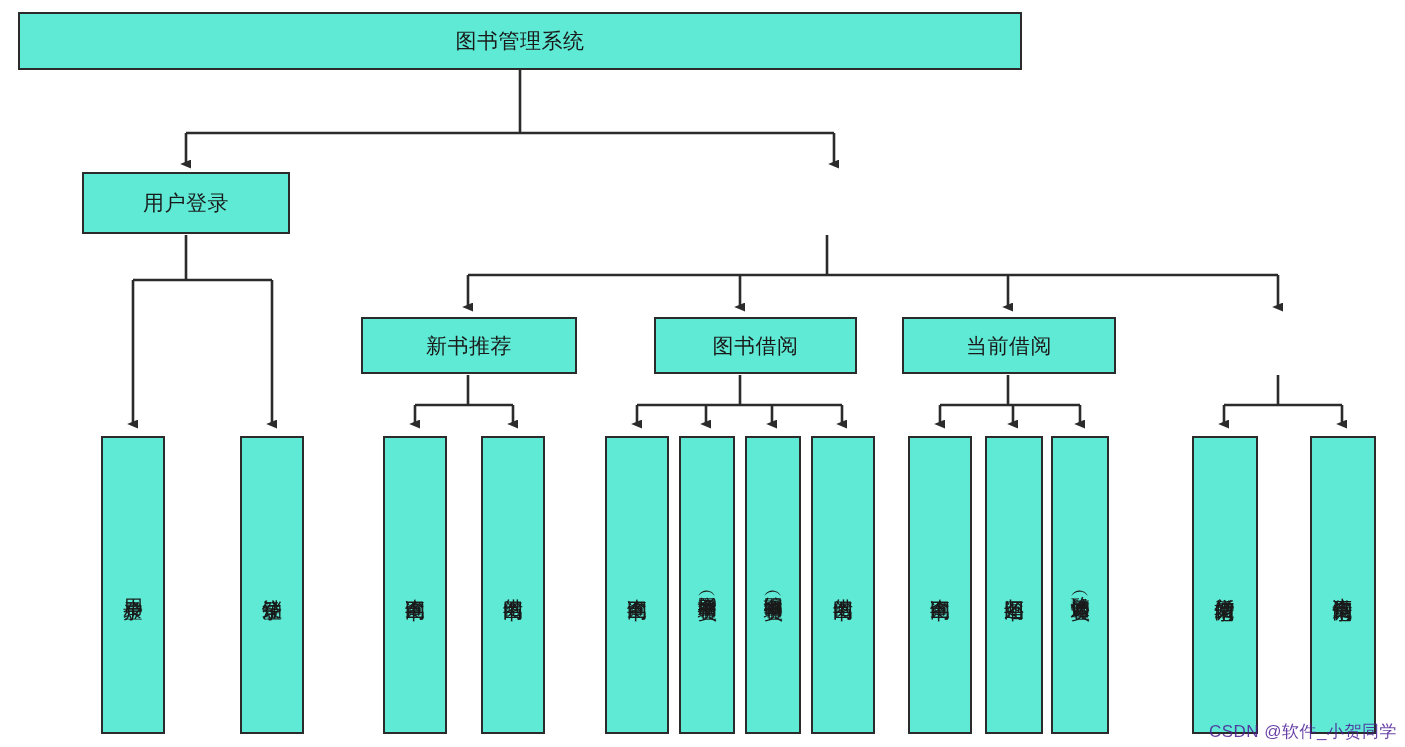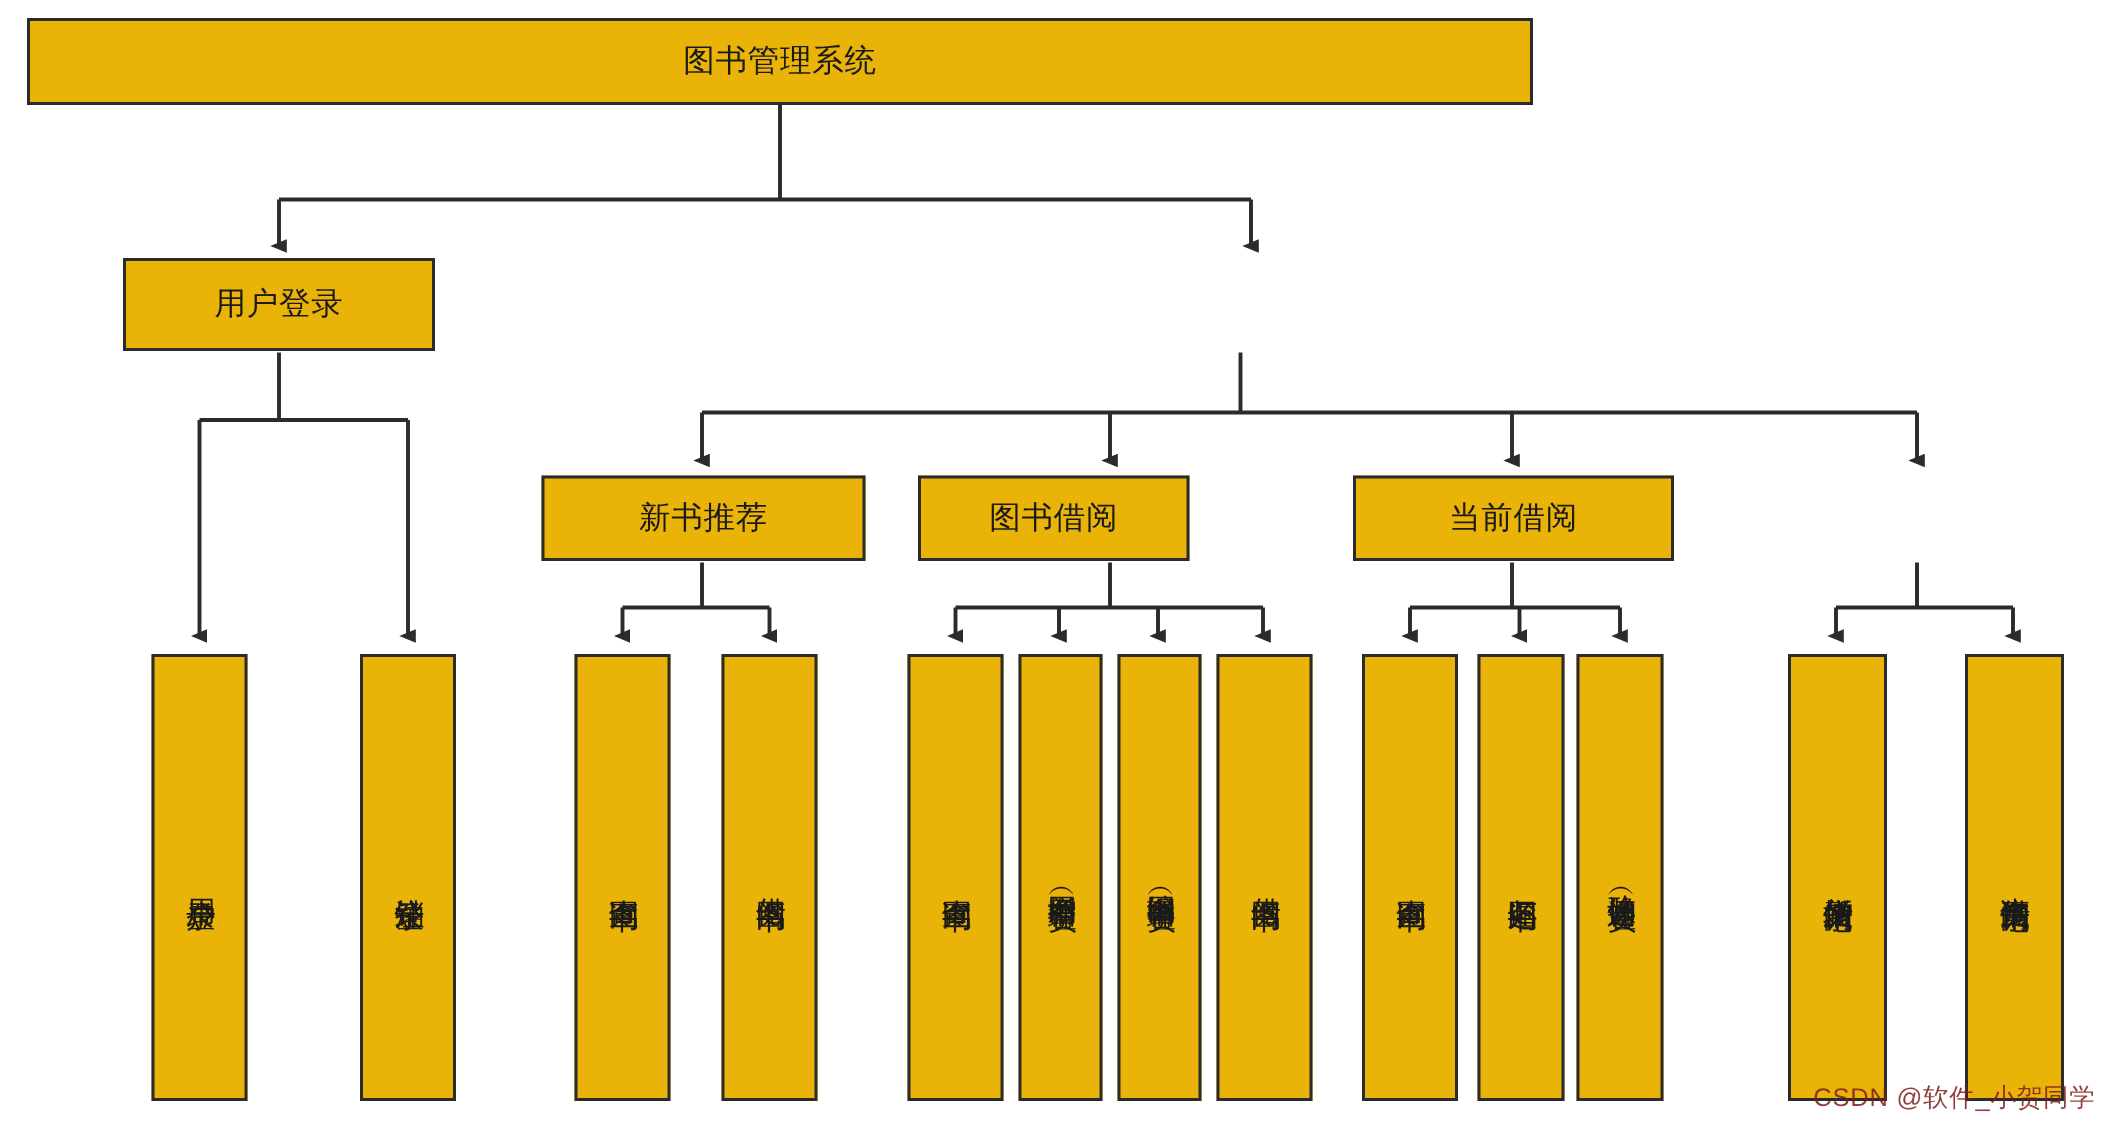--- a/index.html
+++ b/index.html
@@ -23,21 +23,21 @@
     position: absolute;
     top: 0;
     left: 0;
     width: 1405px;
     height: 747px;
   }
   .node-box {
     position: absolute;
     box-sizing: border-box;
     border: 2px solid #2b2b2b;
-    background: #eab308;
+    background: #5eead4;
     display: flex;
     align-items: center;
     justify-content: center;
     color: #1a1a1a;
   }
   .node-box.horizontal {
     font-size: 21px;
     letter-spacing: 0.5px;
     line-height: 1.2;
   }
@@ -62,21 +62,21 @@
     text-align: center;
   }
   .root-box {
     font-size: 22px;
   }
   .watermark {
     position: absolute;
     right: 8px;
     bottom: 4px;
     font-size: 17px;
-    color: #7f1d1d;
+    color: #4c1d95;
     opacity: 0.85;
     letter-spacing: 0.5px;
     white-space: nowrap;
     pointer-events: none;
   }
 </style>
 </head>
 <body>
 
 <div id="diagram-root">
@@ -135,21 +135,21 @@
     <span class="node-label">图书管理系统</span>
   </div>
 
   <div class="node-box horizontal" style="left:82px; top:172px; width:208px; height:62px;">
     <span class="node-label">用户登录</span>
   </div>
 
   <div class="node-box horizontal" style="left:361px; top:317px; width:216px; height:57px;">
     <span class="node-label">新书推荐</span>
   </div>
-  <div class="node-box horizontal" style="left:612px; top:317px; width:181px; height:57px;">
+  <div class="node-box horizontal" style="left:654px; top:317px; width:203px; height:57px;">
     <span class="node-label">图书借阅</span>
   </div>
   <div class="node-box horizontal" style="left:902px; top:317px; width:214px; height:57px;">
     <span class="node-label">当前借阅</span>
   </div>
 
   <div class="node-box vertical" style="left:101px; top:436px; width:64px; height:298px;">
     <span class="node-label">用户登录</span>
   </div>
   <div class="node-box vertical" style="left:240px; top:436px; width:64px; height:298px;">

